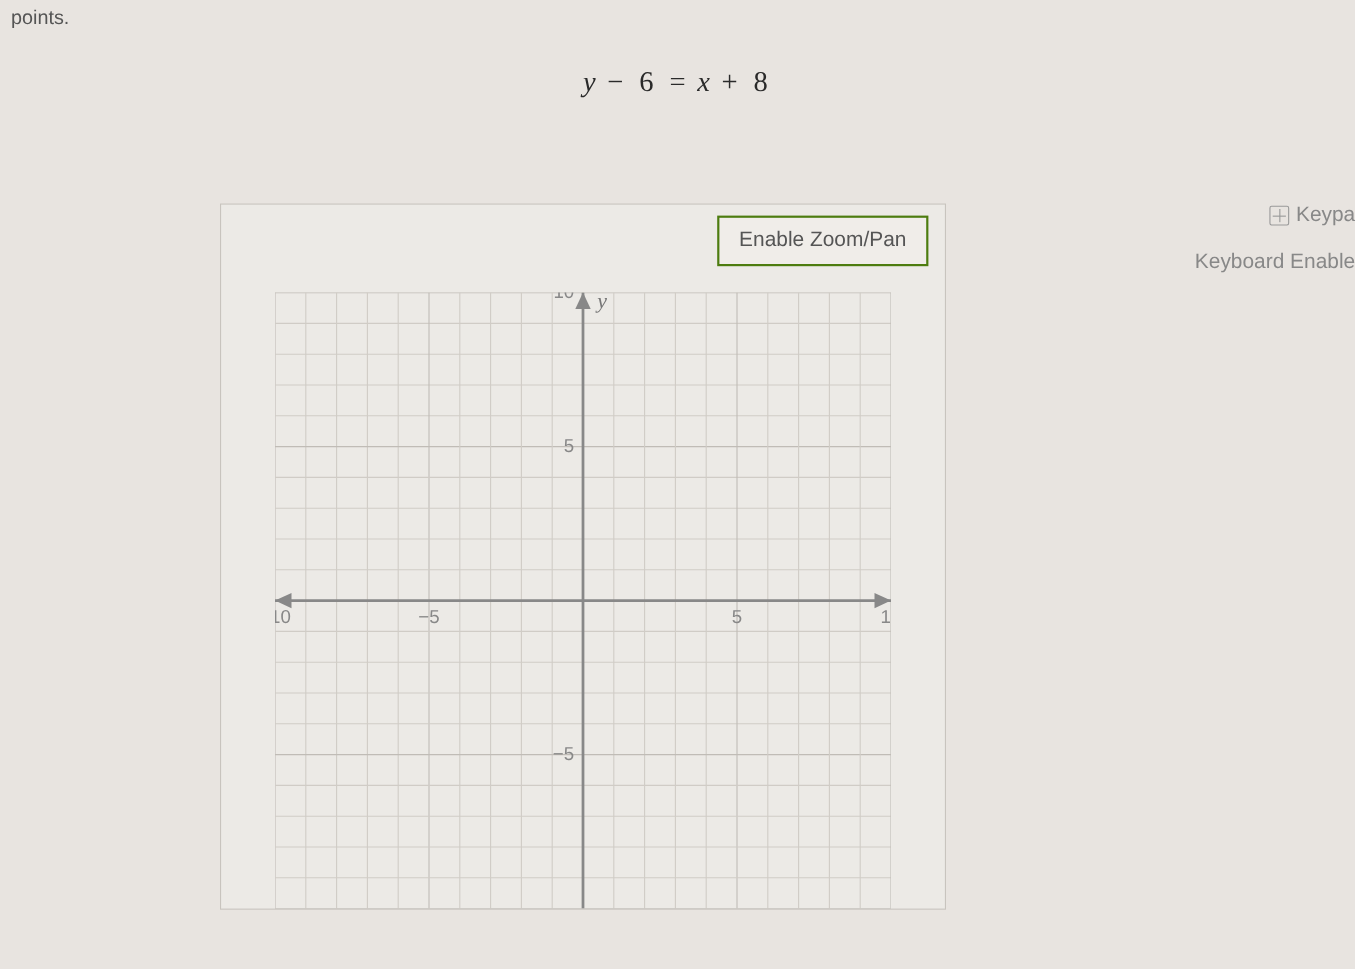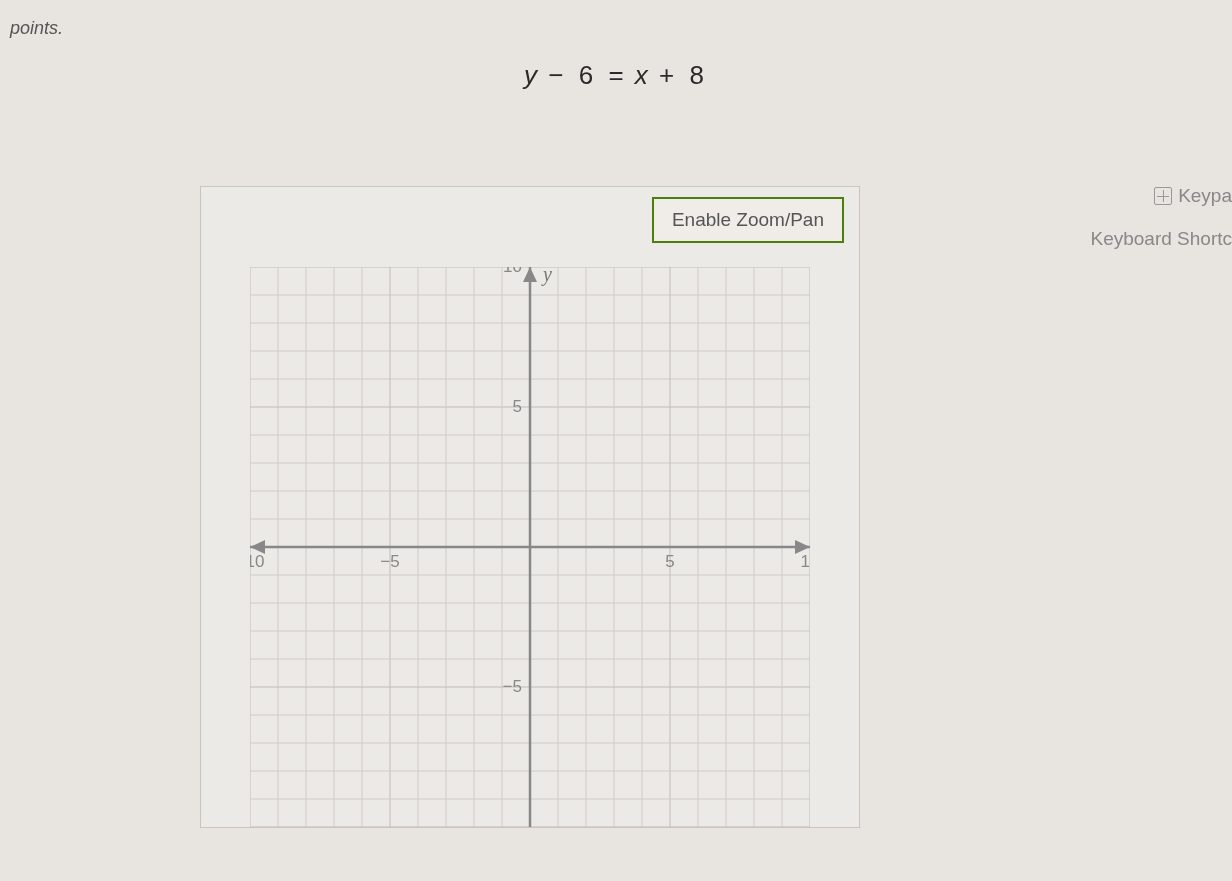--- a/index.html
+++ b/index.html
@@ -11,26 +11,25 @@
       overflow: hidden;
       position: relative;
       color: #4a4a4a;
     }
     .top-cutoff {
       position: absolute;
       top: 0;
       left: 0;
       color: #555;
       font-size: 18px;
-      padding: 18px 10px;
-      font-style: italic;
+      padding: 6px 10px;
     }
     .equation {
       text-align: center;
-      font-family: Liberation Sans, sans-serif;
+      font-family: Liberation Serif, serif;
       font-size: 26px;
       font-style: italic;
       color: #2a2a2a;
       margin-top: 60px;
       margin-bottom: 80px;
       font-weight: 500;
     }
     .equation .op { font-style: normal; padding: 0 4px; }
     .keypad-area {
       position: absolute;
@@ -109,21 +108,21 @@
   <span>x</span>
   <span class="op">+</span>
   <span class="op">8</span>
 </div>
 
 <div class="keypad-area">
   <div class="keypad-row">
     <span class="keypad-icon"></span>
     <span>Keypa</span>
   </div>
-  <div>Keyboard Shortc</div>
+  <div>Keyboard Enable</div>
 </div>
 
 <div class="instructions">
 </div>
 
 <div class="graph-panel">
   <button class="zoom-btn">Enable Zoom/Pan</button>
   <div class="graph-area">
     <svg class="grid" viewBox="0 0 560 560">
 

